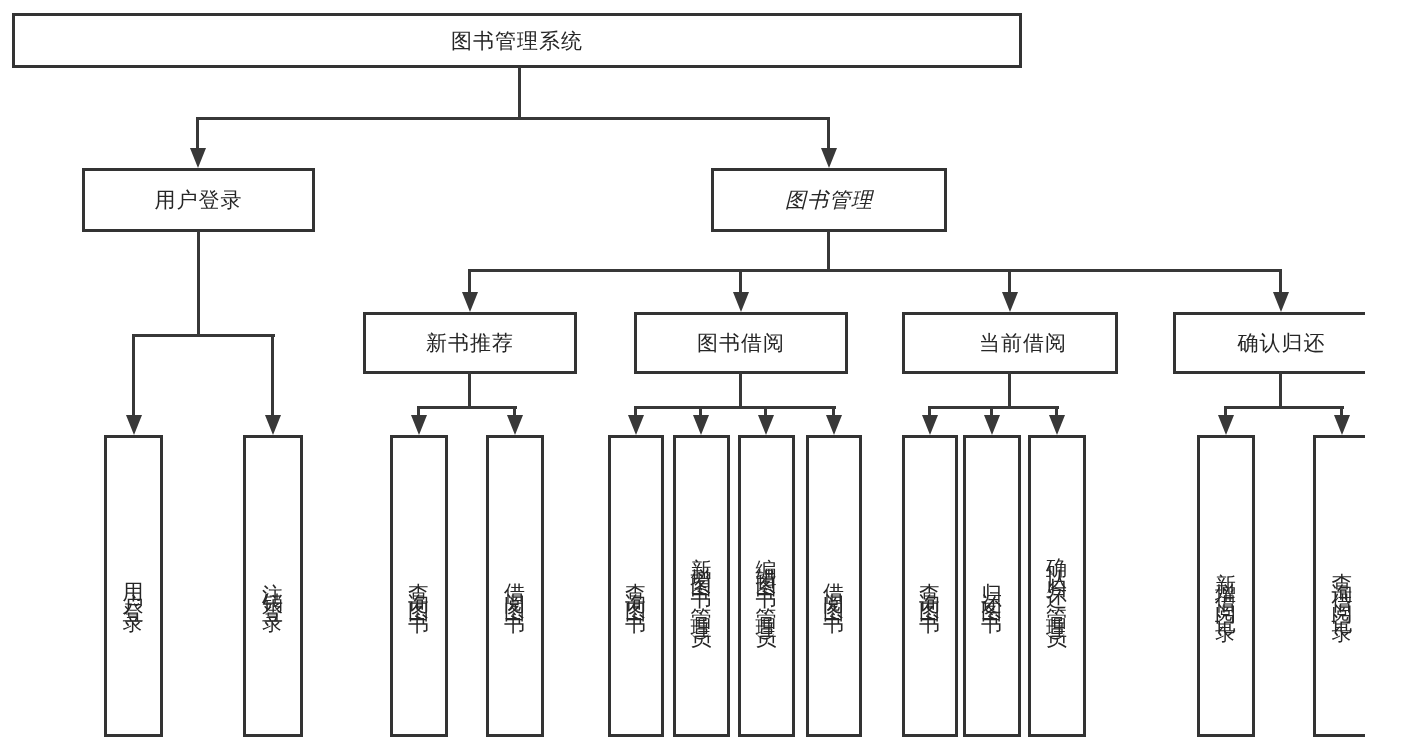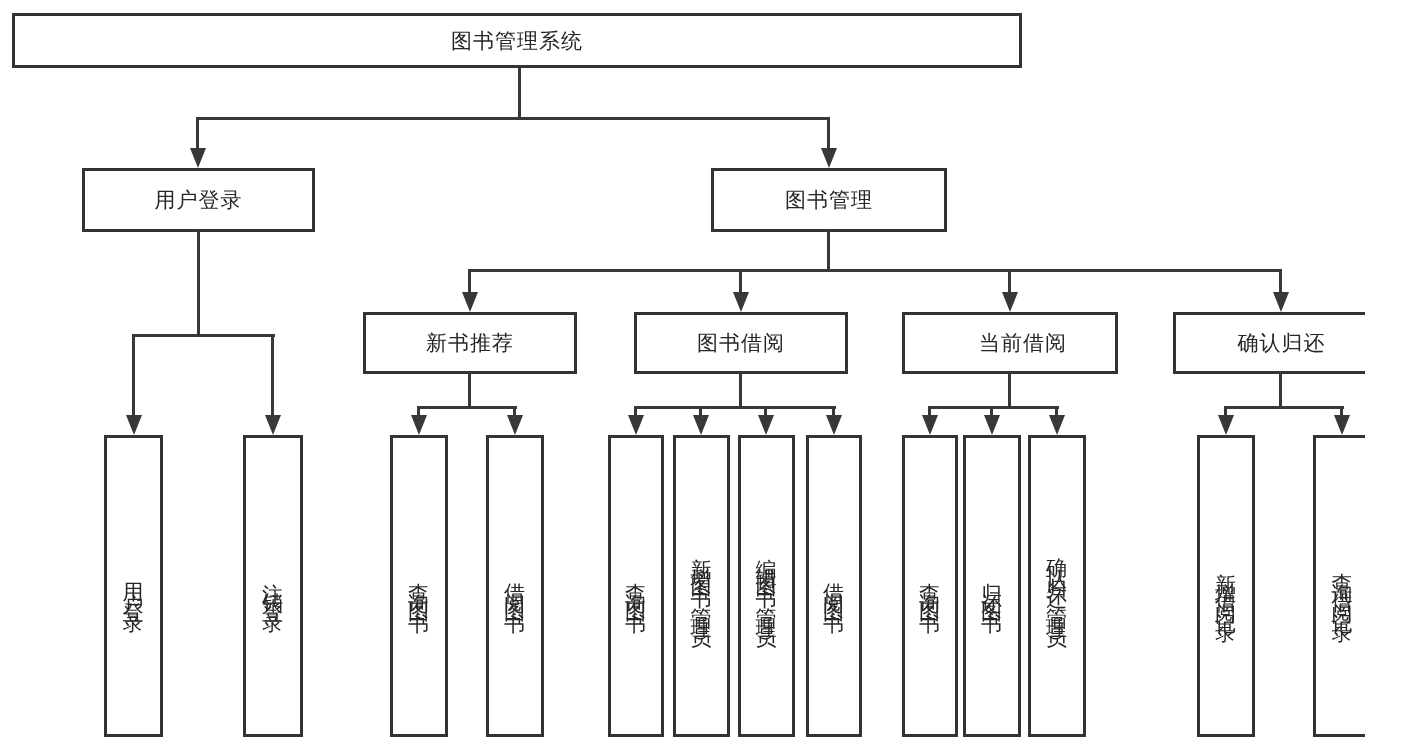--- a/index.html
+++ b/index.html
@@ -39,21 +39,21 @@
   <div class="box" style="left:12px;top:13px;width:1010px;height:55px;">图书管理系统</div>
 
   <div class="vl" style="left:518px;top:67px;height:51px;"></div>
   <div class="hl" style="left:197px;top:117px;width:633px;"></div>
   <div class="vl" style="left:196px;top:117px;height:33px;"></div>
   <div class="ah" style="left:190px;top:148px;"></div>
   <div class="vl" style="left:827px;top:117px;height:33px;"></div>
   <div class="ah" style="left:821px;top:148px;"></div>
 
   <div class="box" style="left:82px;top:168px;width:233px;height:64px;">用户登录</div>
-  <div class="box" style="left:711px;top:168px;width:236px;height:64px;">图书管理</div>
+  <div class="box" style="left:711px;top:168px;width:236px;height:64px;font-style:italic;">图书管理</div>
 
   <div class="vl" style="left:197px;top:231px;height:105px;"></div>
   <div class="hl" style="left:133px;top:334px;width:142px;"></div>
   <div class="vl" style="left:132px;top:334px;height:83px;"></div>
   <div class="ah" style="left:126px;top:415px;"></div>
   <div class="vl" style="left:271px;top:334px;height:83px;"></div>
   <div class="ah" style="left:265px;top:415px;"></div>
 
   <div class="vl" style="left:827px;top:231px;height:41px;"></div>
   <div class="hl" style="left:469px;top:269px;width:813px;"></div>

